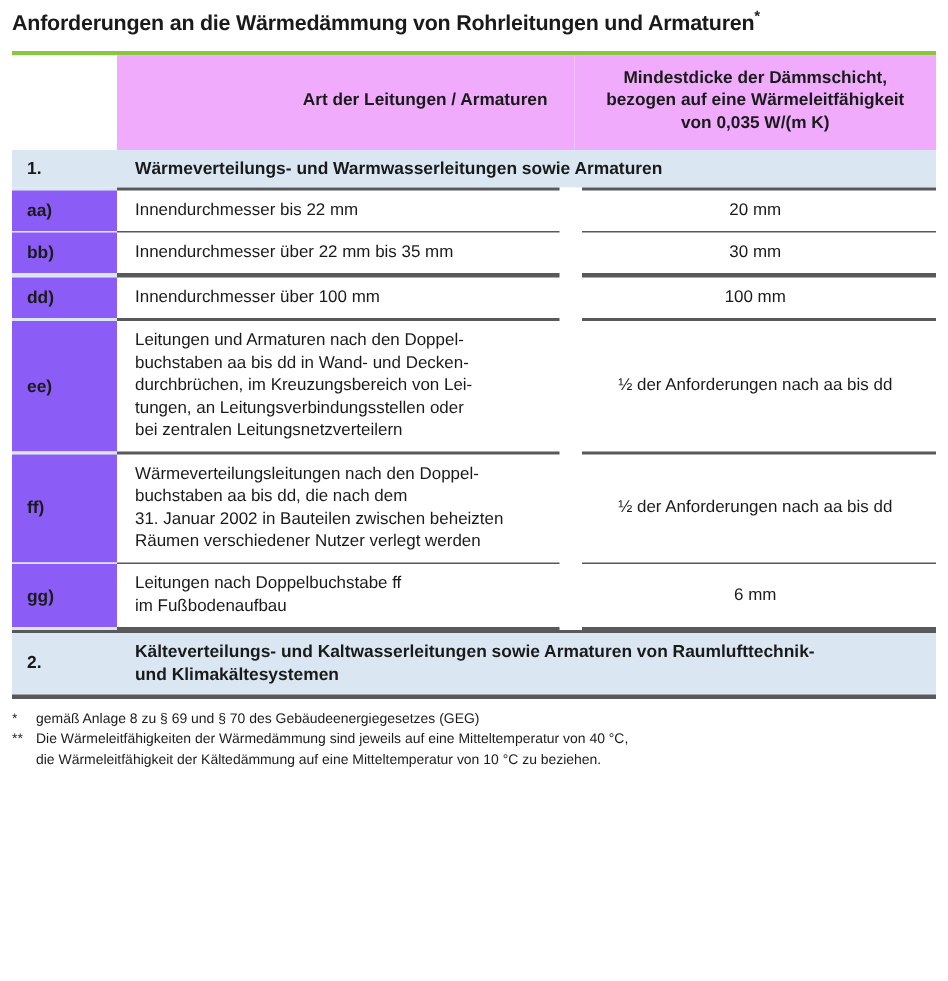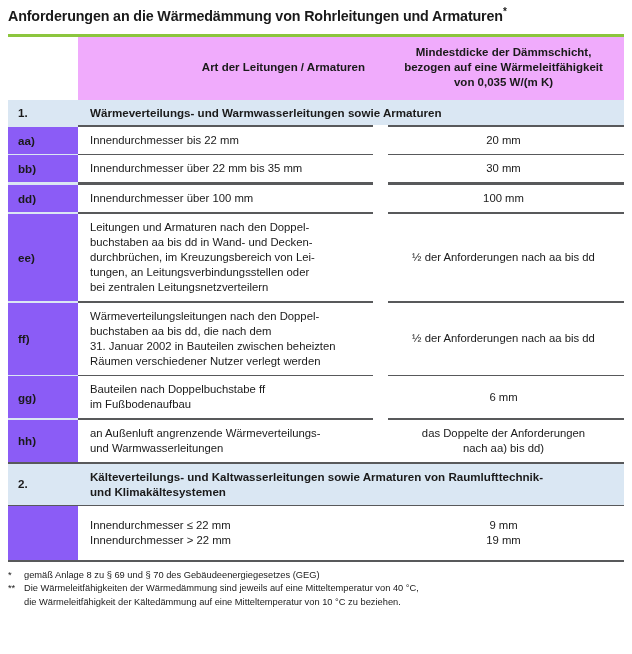--- a/index.html
+++ b/index.html
@@ -280,64 +280,50 @@
         <td class="line-desc">
             <span class="ln"></span>
           </td>
         <td class="line-val">
             <span class="ln"></span>
           </td>
       </tr>
 
       <tr>
         <td class="key">gg)</td>
-        <td class="desc" style="white-space:pre-line">Bauteilen nach Doppelbuchstabe ff
+        <td class="desc" style="white-space:pre-line">Leitungen nach Doppelbuchstabe ff
 im Fußbodenaufbau</td>
         <td class="val">6 mm</td>
       </tr>
 
       <tr class="sep">
         <td class="key"></td>
         <td class="line-desc">
             <span class="ln"></span>
           </td>
         <td class="line-val">
             <span class="ln"></span>
           </td>
       </tr>
 
-      <tr>
-        <td class="key">hh)</td>
-        <td class="desc" style="white-space:pre-line">an Außenluft angrenzende Wärmeverteilungs-
-und Warmwasserleitungen</td>
-        <td class="val" style="white-space:pre-line">das Doppelte der Anforderungen
-nach aa) bis dd)</td>
-      </tr>
 
       <tr class="fullrule">
         <td colspan="3"></td>
       </tr>
 
       <tr class="section">
         <td class="key">2.</td>
         <td class="sec-text" colspan="2" style="white-space:pre-line">Kälteverteilungs- und Kaltwasserleitungen sowie Armaturen von Raumlufttechnik-
 und Klimakältesystemen</td>
       </tr>
 
       <tr class="fullrule thin">
         <td colspan="3"></td>
       </tr>
 
-      <tr>
-        <td class="key"></td>
-        <td class="desc" style="white-space:pre-line;padding-top:12px;padding-bottom:12px">Innendurchmesser ≤ 22 mm
-Innendurchmesser &gt; 22 mm</td>
-        <td class="val" style="white-space:pre-line;padding-top:12px;padding-bottom:12px">9 mm
-19 mm</td>
-      </tr>
 
       <tr class="fullrule thin">
         <td colspan="3"></td>
       </tr>
 
     </tbody>
   </table>
 
   <div class="footnotes">
     <div class="fn">

